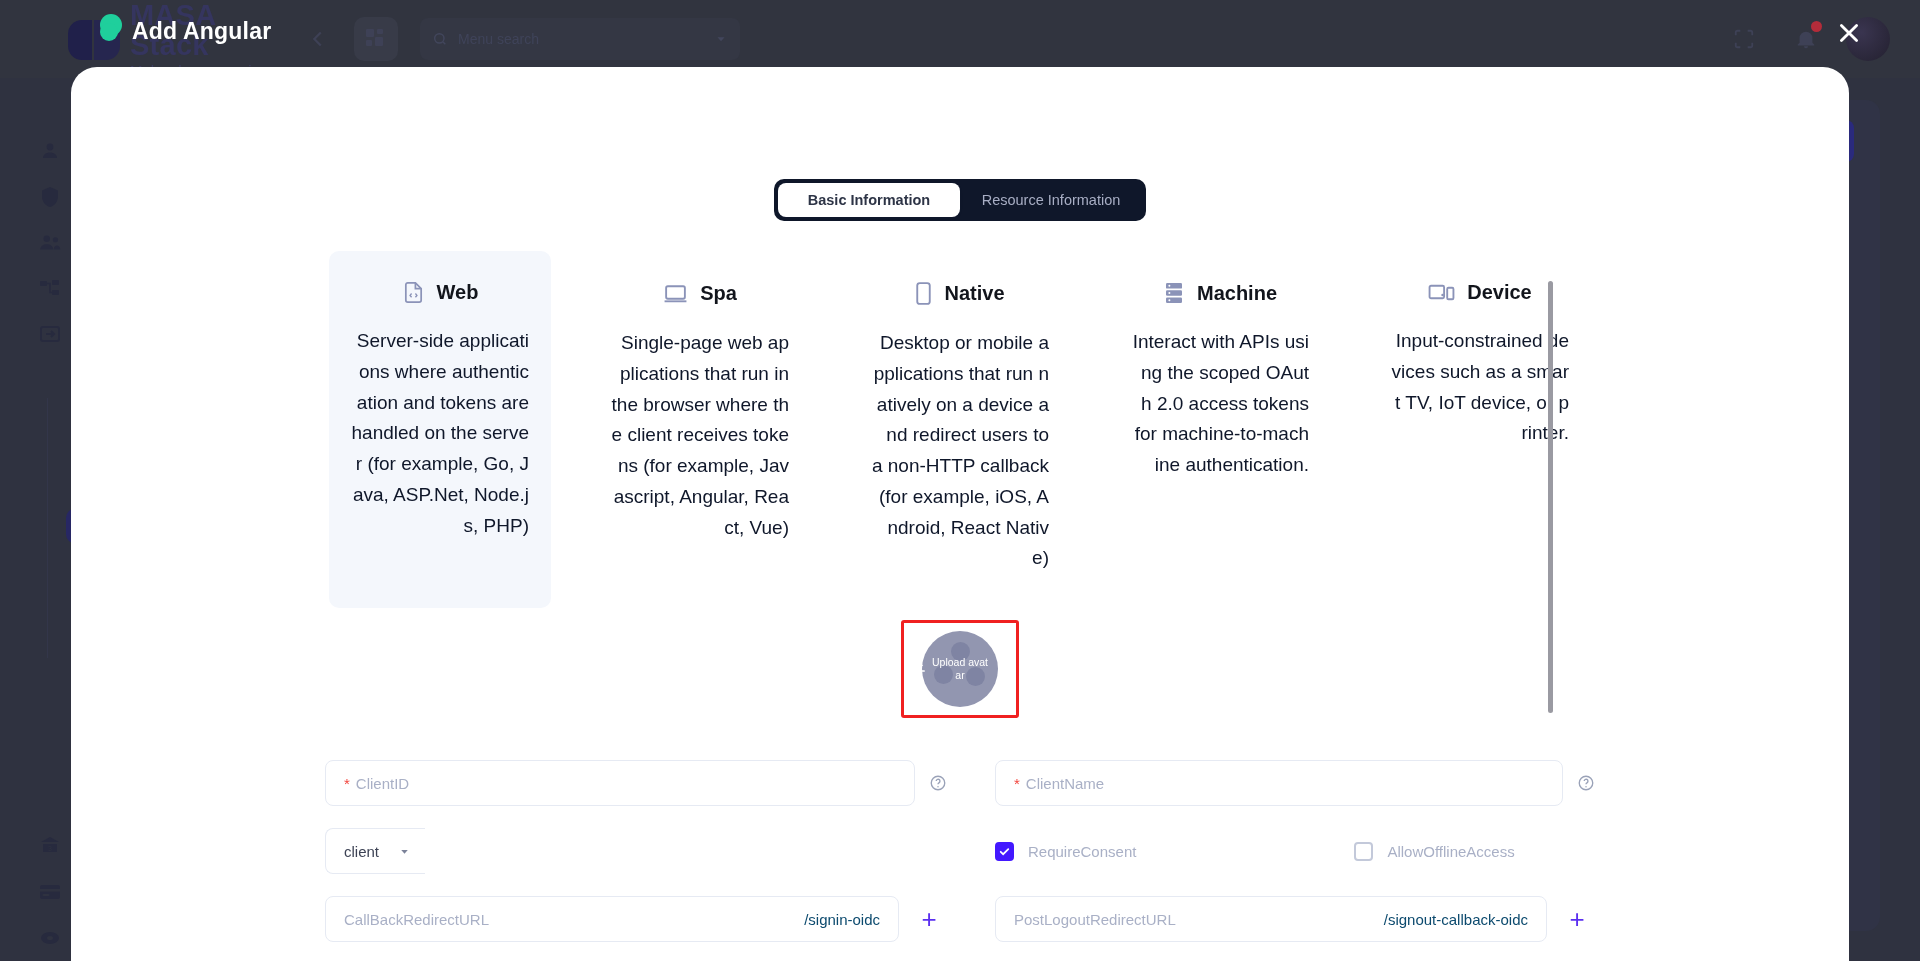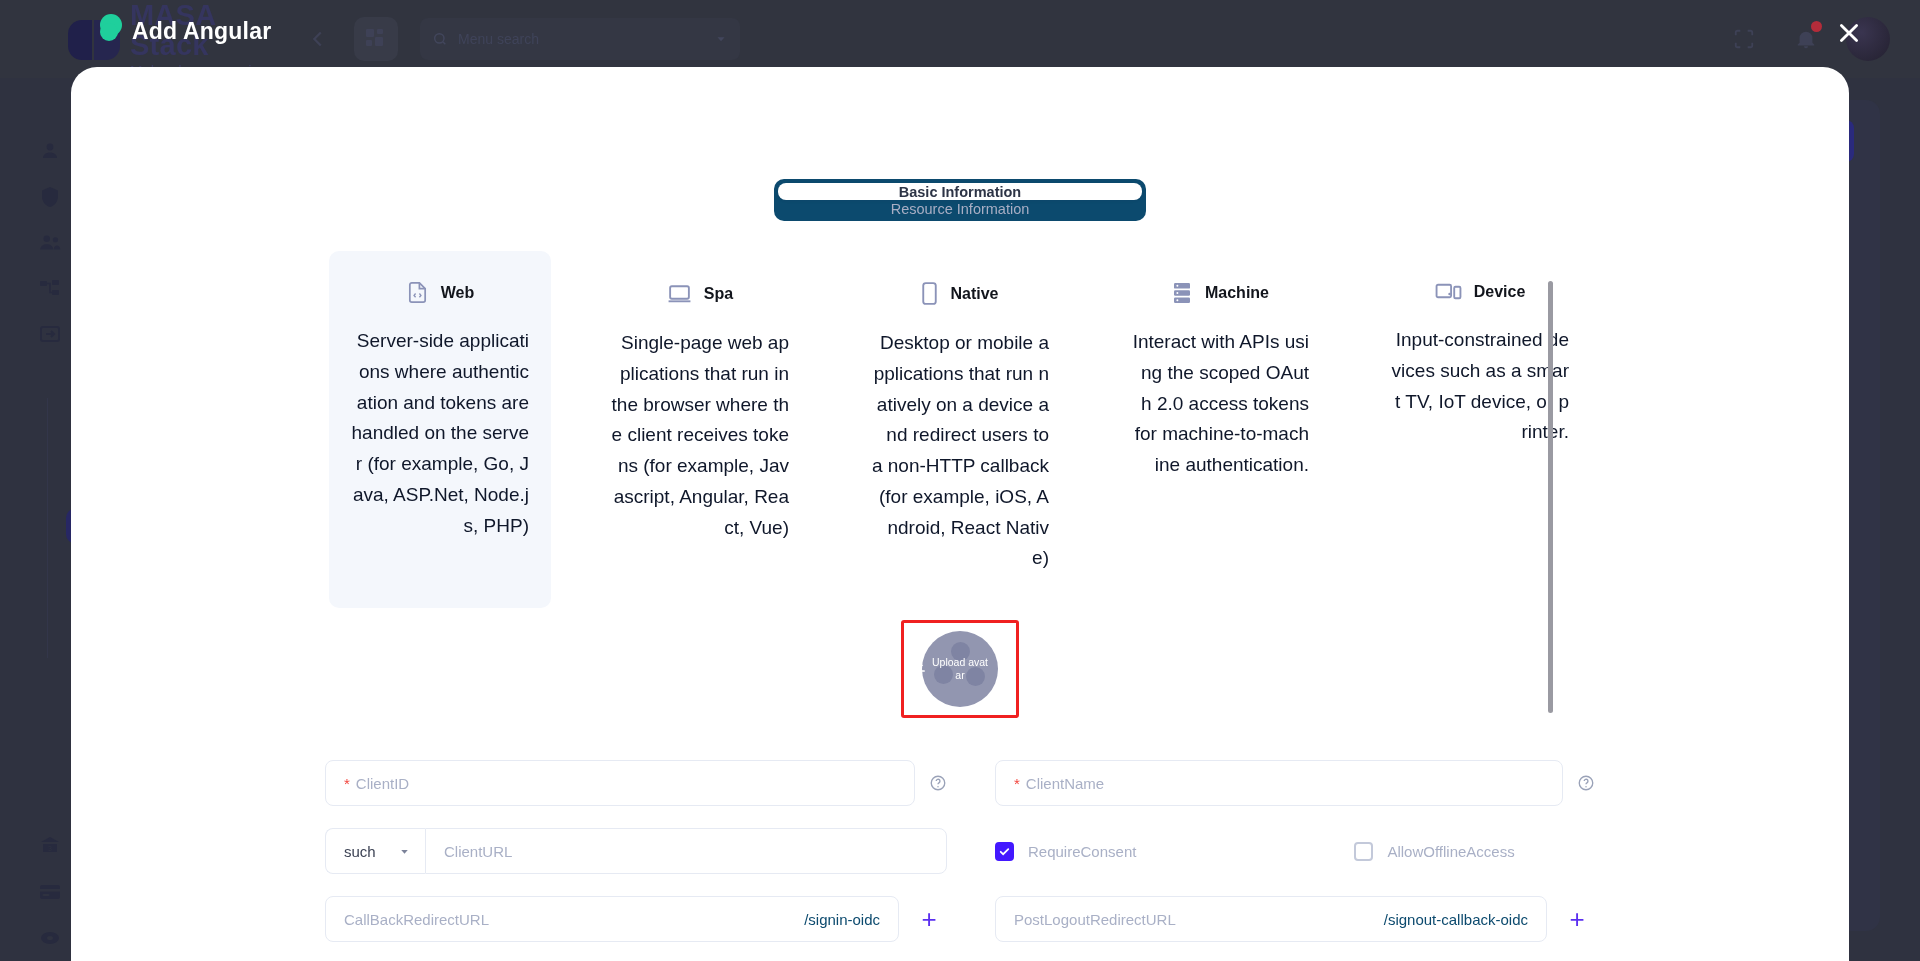--- a/index.html
+++ b/index.html
@@ -112,22 +112,22 @@
   }
 
   .modal-body {
     position: absolute; left: 0; top: 0; width: 100%; height: 100%;
     padding-top: 48px;
   }
 
   
   .tabs {
     margin: 64px auto 0; width: 372px; height: 42px;
-    background: #0c4a6e; border-radius: 10px;
-    display: flex; padding: 4px; flex-direction: column;
+    background: #0f172a; border-radius: 10px;
+    display: flex; align-items: center; padding: 4px;
   }
   .tab {
     flex: 1; height: 34px; border-radius: 8px;
     display: flex; align-items: center; justify-content: center;
     font-size: 14.5px; color: #a8aec4;
   }
   .tab.active {
     background: #ffffff; color: #2d3446; font-weight: bold;
     box-shadow: 0 1px 3px rgba(30,40,70,.10);
   }
@@ -146,21 +146,21 @@
   .type-card {
     width: 232px; padding: 30px 22px 34px; border-radius: 10px;
     margin-right: 38px;
   }
   .type-card:last-child { margin-right: 0; }
   .type-card.selected { background: #f4f7fc; }
   .type-head {
     display: flex; align-items: center; justify-content: center; gap: 12px;
     margin-bottom: 22px;
   }
-  .type-name { font-size: 16px; font-weight: bold; color: #12151c; }
+  .type-name { font-size: 20px; font-weight: bold; color: #12151c; }
   .type-desc {
     font-size: 19px; line-height: 1.62; color: #0f172a;
     text-align: right; word-break: break-all;
   }
 
   
   .avatar-block {
     margin: 12px auto 0; width: 118px; height: 98px;
     border: 3px solid #f02020; border-radius: 3px;
     display: flex; align-items: center; justify-content: center;
@@ -502,29 +502,26 @@
                   <path d="M9.6 9.4a2.5 2.5 0 114 2.1c-.9.6-1.6 1.1-1.6 2.1"></path>
                   <circle cx="12" cy="17" r="1" fill="currentColor" stroke="none"></circle>
                 </svg>
             </span>
           </div>
         </div>
 
         <div class="row">
           <div class="col left" style="margin-right:48px">
             <div class="proto-select">
-              <span>such</span>
+              <span>client</span>
               <span>
                 <svg width="13" height="13" viewBox="0 0 24 24" fill="#7b8299">
                     <path d="M6 9l6 7 6-7z"></path>
                   </svg>
               </span>
-            </div>
-            <div class="proto-input">
-              <span>ClientURL</span>
             </div>
           </div>
           <div class="check-row">
             <div class="check-item">
               <span class="cbox on">
                 <svg width="13" height="13" viewBox="0 0 24 24" fill="none" stroke="#fff" stroke-width="3.2" stroke-linecap="round">
                     <path d="M5 12.5l4.5 4.5L19 7.5"></path>
                   </svg>
               </span>
               <span>RequireConsent</span>

